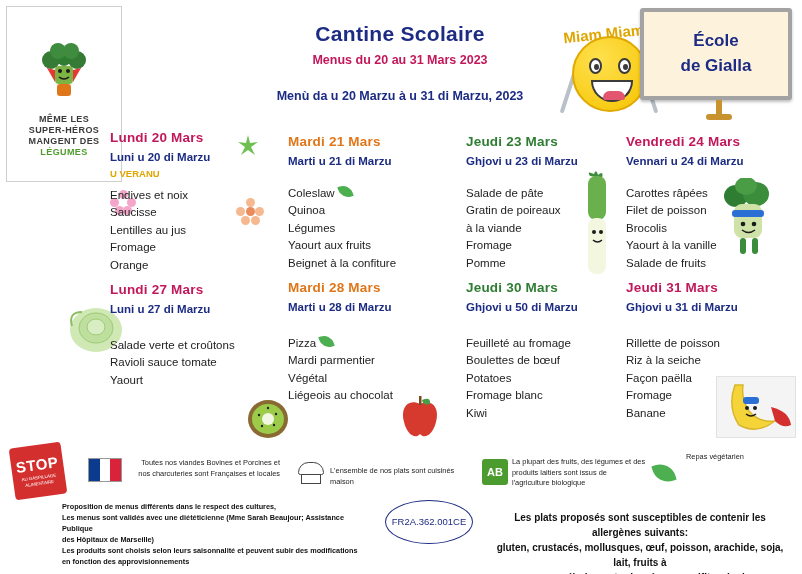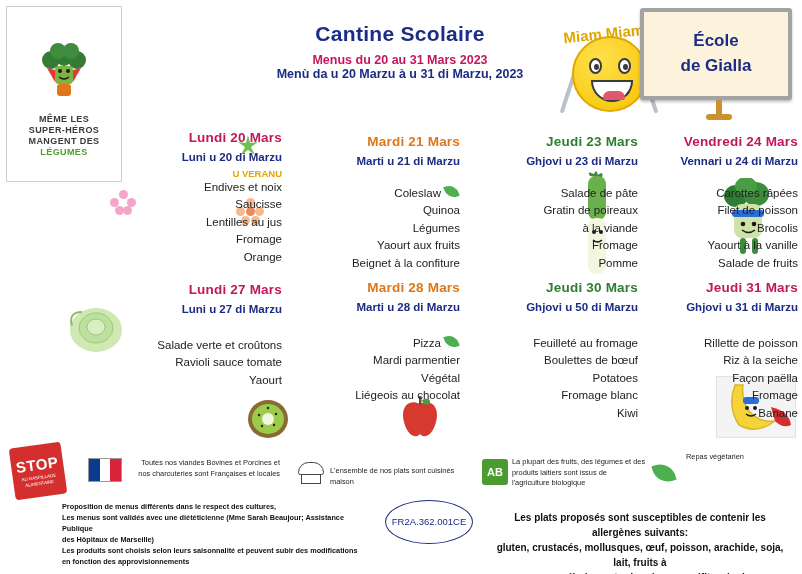--- a/index.html
+++ b/index.html
@@ -31,21 +31,21 @@
   .title-block {
     position: absolute; left: 245px; top: 22px; width: 310px; text-align: center;
   }
   .title-main {
     font-size: 21px; font-weight: bold; color: #1c2b83; letter-spacing: .3px;
   }
   .title-sub {
     font-size: 12.5px; font-weight: bold; color: #c2185b; margin-top: 7px;
   }
   .title-sub2 {
-    font-size: 12.5px; font-weight: bold; color: #1c2b83; margin-top: 0;
+    font-size: 12.5px; font-weight: bold; color: #1c2b83; margin-top: 22px;
   }
 
   .school-box {
     position: absolute; right: 10px; top: 8px; width: 152px; height: 92px;
     background: #fdf3dd; border: 4px solid #a3a3a3; border-radius: 3px;
     display: flex; flex-direction: column; align-items: center; justify-content: center;
     box-shadow: 0 2px 3px rgba(0,0,0,.25);
   }
   .school-box .line { font-size: 17px; font-weight: bold; color: #1c2b83; line-height: 1.45; }
   .school-stand {
@@ -91,32 +91,32 @@
   .utensil {
     position: absolute; width: 4px; height: 42px; background: #b9c0c8; border-radius: 2px;
   }
   .utensil.fork { left: 566px; top: 72px; transform: rotate(18deg); }
   .utensil.knife { left: 648px; top: 72px; transform: rotate(-18deg); }
 
   
   .menu-grid {
     position: absolute; left: 110px; top: 130px; width: 688px; height: 290px;
   }
-  .menu-cell { position: absolute; width: 172px; text-align: right; }
+  .menu-cell { position: absolute; width: 172px; text-align: left; }
   .day-fr {
     font-size: 13.5px; font-weight: bold; letter-spacing: .2px;
   }
   .day-co {
     font-size: 11.5px; font-weight: bold; color: #1c2b83; margin-top: 6px;
   }
   .sub-note {
     font-size: 9.5px; font-weight: bold; color: #e0a600; margin-top: 5px;
   }
   .dishes {
-    font-size: 11.5px; color: #222; line-height: 1.52;
+    margin-top: 8px; font-size: 11.5px; color: #222; line-height: 1.52;
   }
   .c-pink { color: #c2185b; }
   .c-orange { color: #e0761a; }
   .c-green { color: #2e7d32; }
 
   
   .leaf {
     display: inline-block; width: 15px; height: 15px; vertical-align: -3px; margin-left: 4px;
   }
   .leaf::before {

